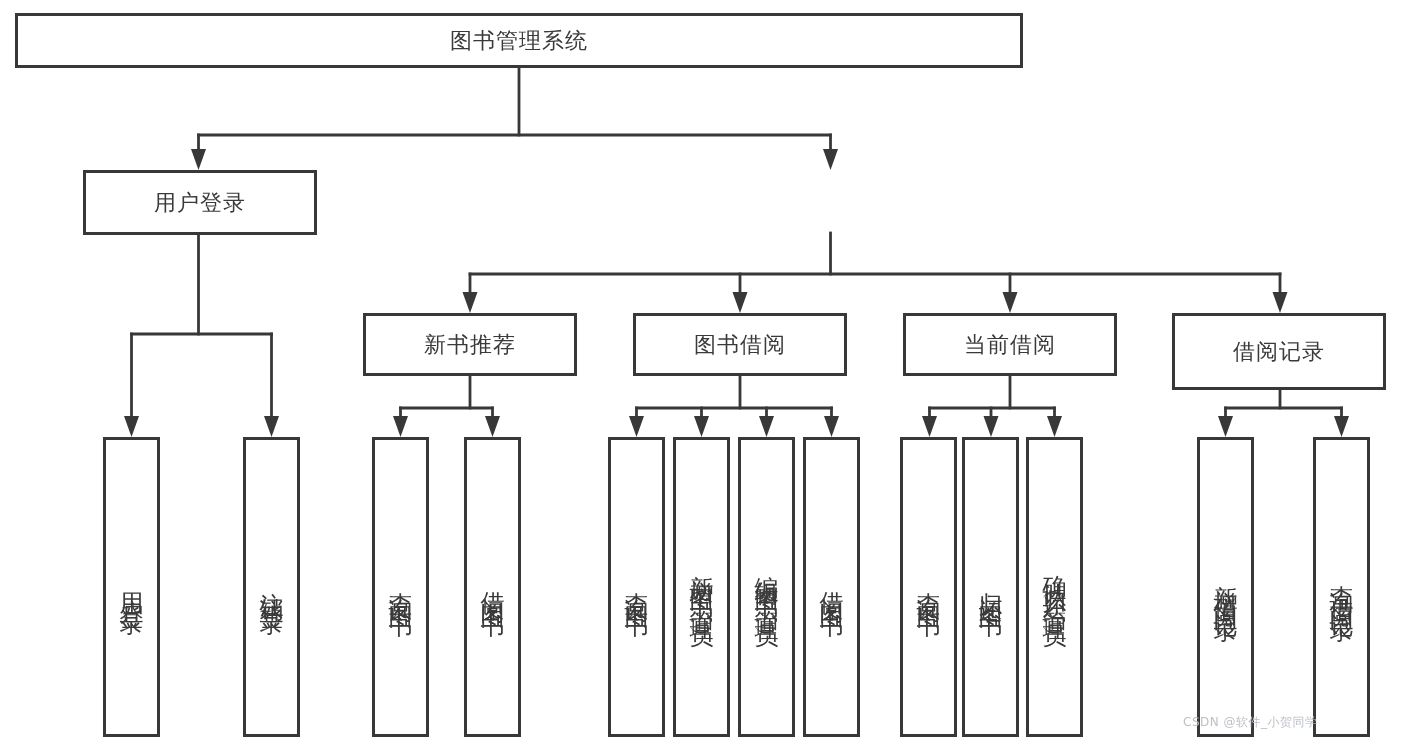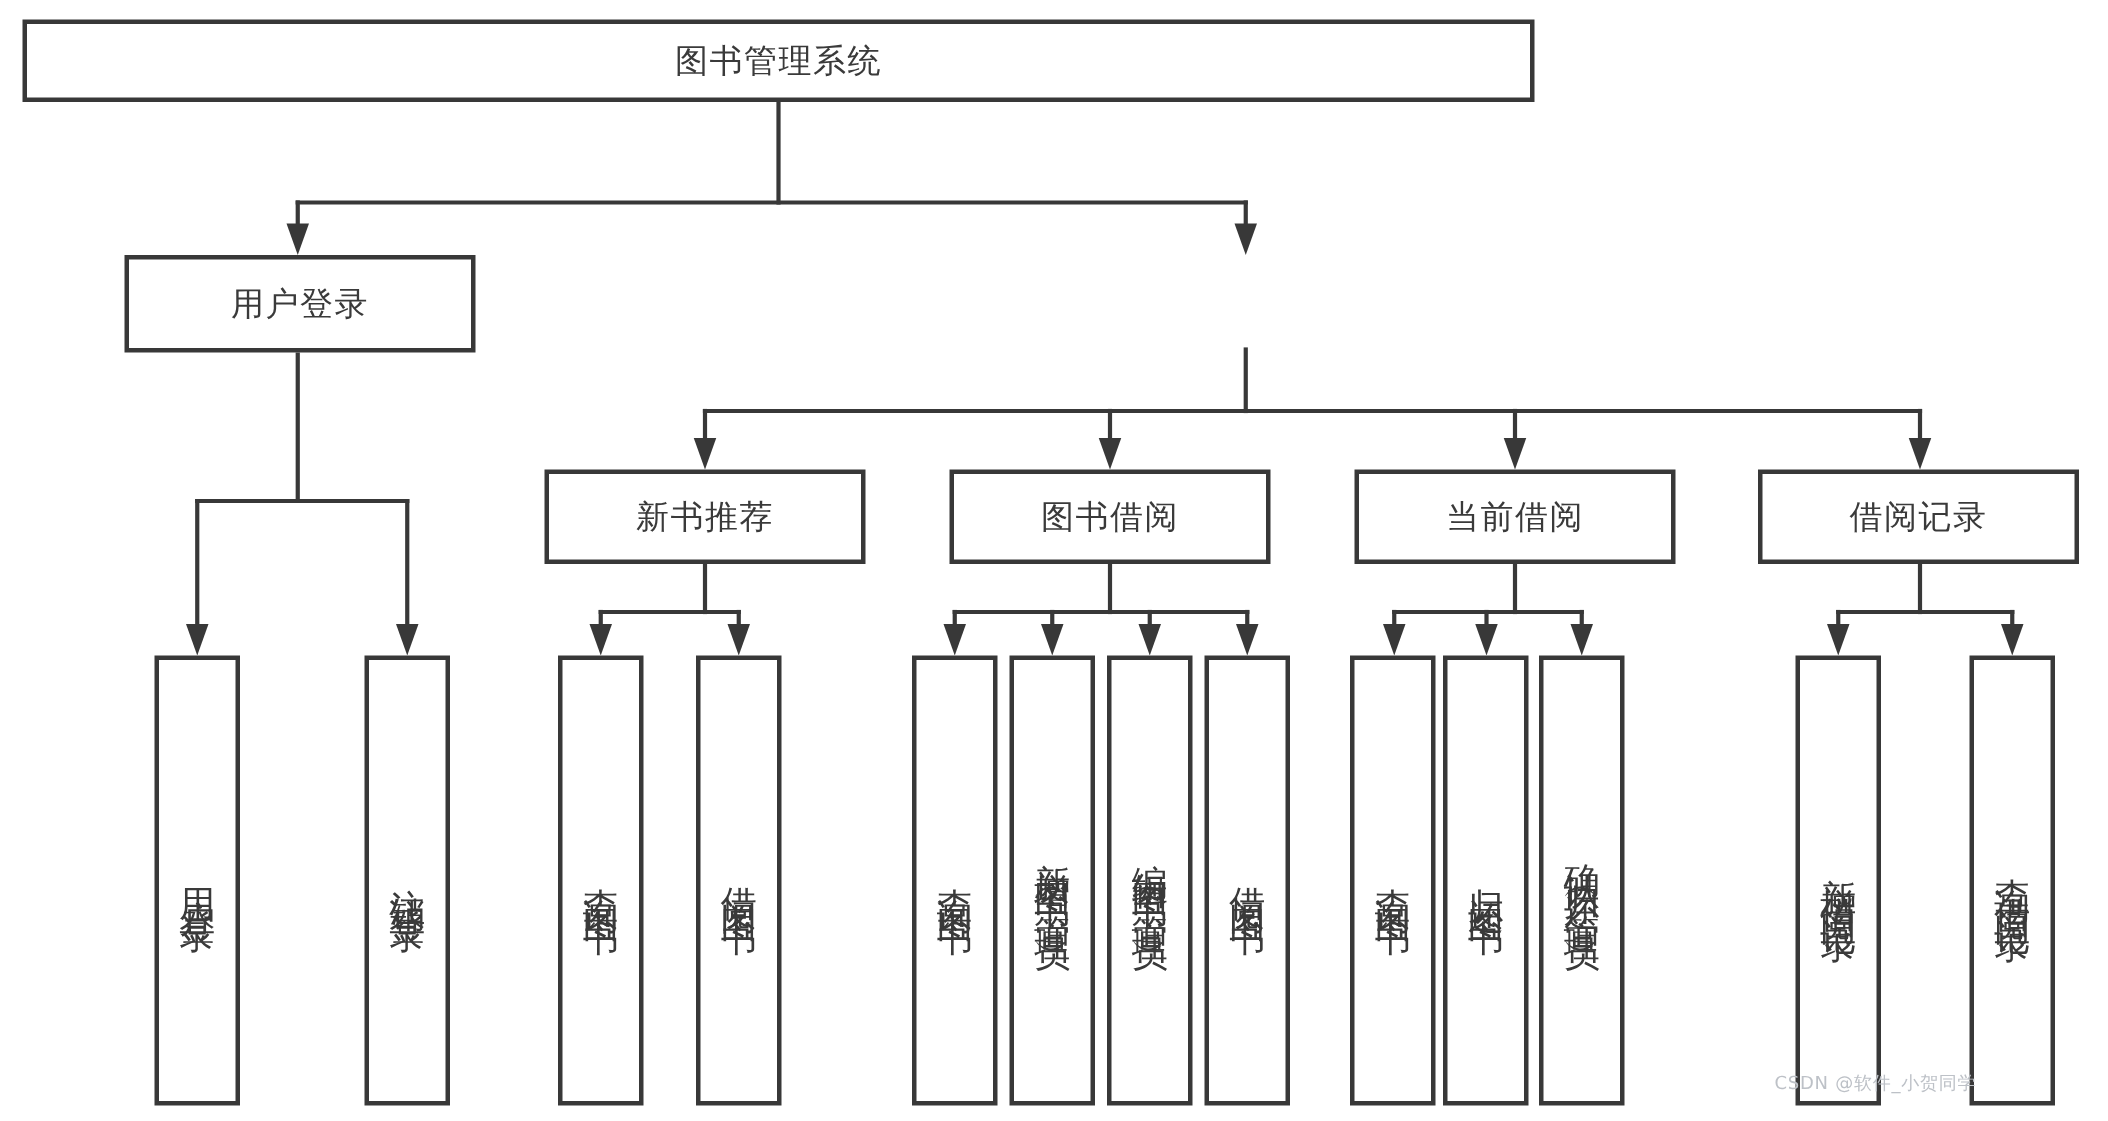--- a/index.html
+++ b/index.html
@@ -112,21 +112,21 @@
 
   <div class="box hbox" style="left:363px;top:313px;width:214px;height:63px">
     <span>新书推荐</span>
   </div>
   <div class="box hbox" style="left:903px;top:313px;width:214px;height:63px">
     <span>当前借阅</span>
   </div>
   <div class="box hbox" style="left:633px;top:313px;width:214px;height:63px">
     <span>图书借阅</span>
   </div>
-  <div class="box hbox" style="left:1172px;top:313px;width:214px;height:63px">
+  <div class="box hbox" style="left:1172px;top:313px;width:214px;height:77px">
     <span>借阅记录</span>
   </div>
 
   <div class="box vbox" style="left:103px;top:437px;width:57px;height:300px">
     <span>用户登录</span>
   </div>
   <div class="box vbox" style="left:243px;top:437px;width:57px;height:300px">
     <span>注销登录</span>
   </div>
 

